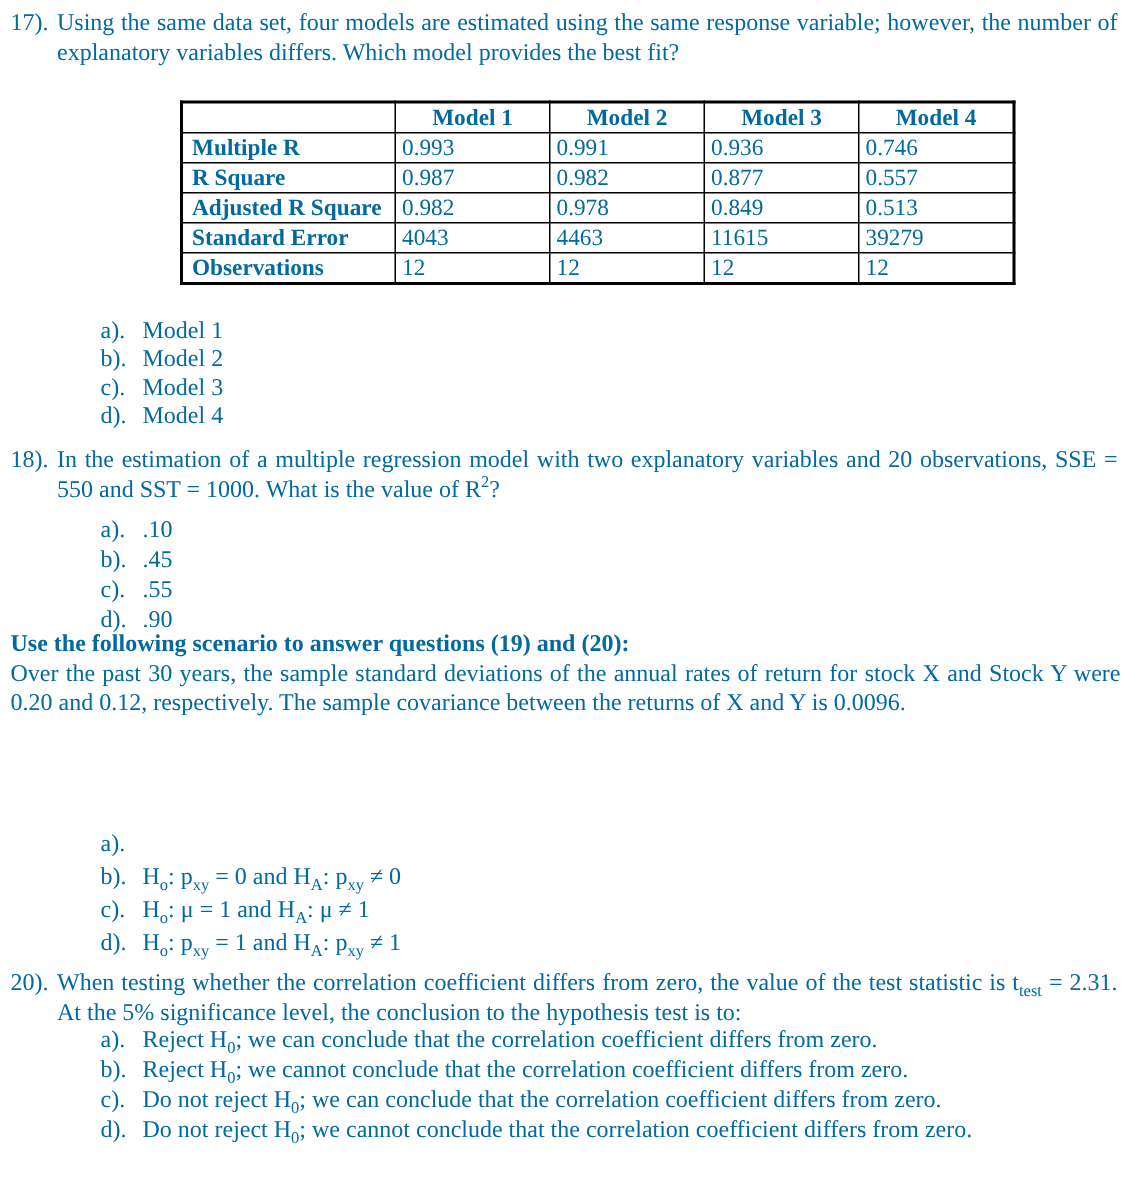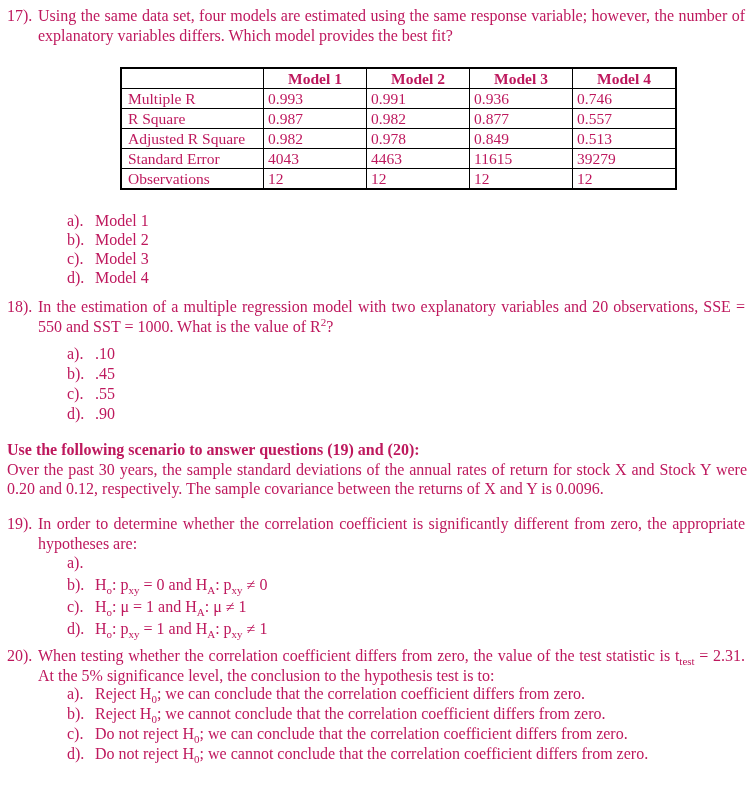--- a/index.html
+++ b/index.html
@@ -1,21 +1,21 @@
 <!DOCTYPE html>
 <html><head>
 <meta charset="utf-8">
 <style>
   html, body { margin: 0; padding: 0; background: #ffffff; }
   .page {
     position: relative;
     width: 751px;
     height: 799px;
     background: #ffffff;
-    color: #be185d;
+    color: #0369a1;
     font-family: "Liberation Serif", "DejaVu Serif", serif;
     font-size: 16px;
     overflow: hidden;
   }
   .question {
     position: absolute;
     left: 0;
     width: 745px;
     padding-left: 38px;
     box-sizing: border-box;
@@ -48,21 +48,21 @@
   }
   .model-table th, .model-table td {
     border: 1px solid #000000;
     height: 19px;
     padding: 0 4px;
   }
   .model-table th.rowlabel {
     width: 131px;
     text-align: left;
     padding-left: 6px;
-    font-weight: normal;
+    font-weight: bold;
     margin-left: 20px;
   }
   .model-table th.colhead {
     width: 94px;
     text-align: center;
     font-weight: bold;
   }
   .model-table td {
     width: 94px;
     text-align: left;
@@ -170,29 +170,25 @@
     <div class="opt">
       <span class="opt-label">c).</span>
       <span class="opt-text">.55</span>
     </div>
     <div class="opt">
       <span class="opt-label">d).</span>
       <span class="opt-text">.90</span>
     </div>
   </div>
 
-  <div class="scenario" style="top:440px">
+  <div class="scenario" style="top:420px">
     <div class="scenario-heading">Use the following scenario to answer questions (19) and (20):</div>
     <div class="scenario-body">Over the past 30 years, the sample standard deviations of the annual rates of return for stock X and Stock Y were 0.20 and 0.12, respectively.  The sample covariance between the returns of X and Y is 0.0096.</div>
   </div>
 
-  <section class="question" style="top:514px">
-    <span class="qnum">19).</span>
-    <span>In order to determine whether the correlation coefficient is significantly different from zero, the appropriate hypotheses are:</span>
-  </section>
 
   <div class="options lh22" style="top:552px">
     <div class="opt">
       <span class="opt-label">a).</span>
     </div>
     <div class="opt">
       <span class="opt-label">b).</span>
       <span class="opt-text">H<sub>o</sub>: p<sub>xy</sub> = 0 and H<sub>A</sub>: p<sub>xy</sub> ≠ 0</span>
     </div>
     <div class="opt">

